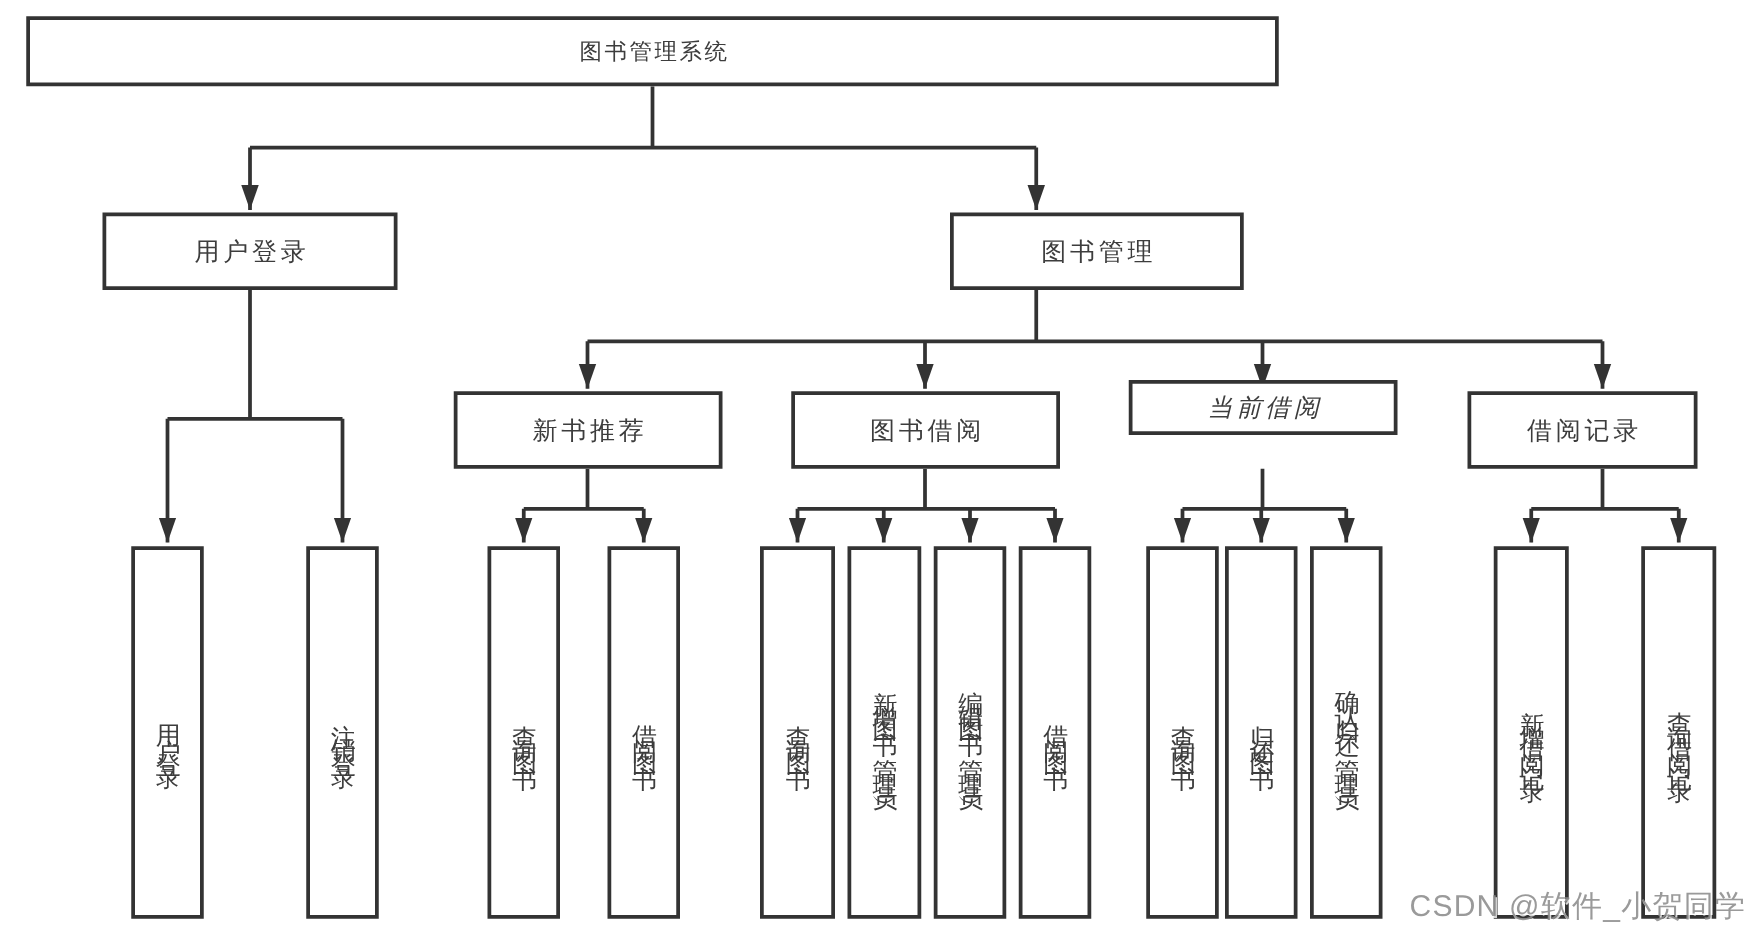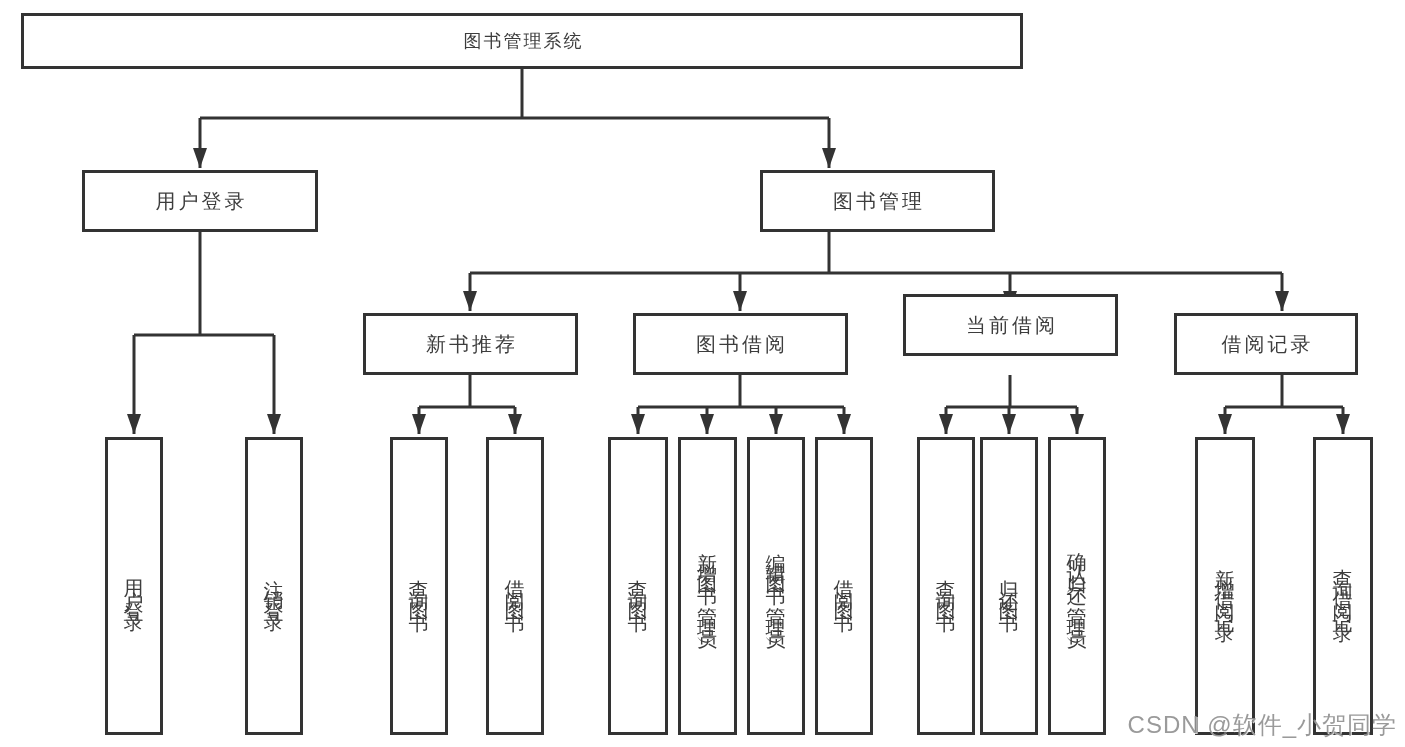--- a/index.html
+++ b/index.html
@@ -99,21 +99,21 @@
     </g>
   </svg>
 
   <div class="box h root" style="left:21px; top:13px; width:1002px; height:56px;">图书管理系统</div>
 
   <div class="box h" style="left:82px; top:170px; width:236px; height:62px;">用户登录</div>
   <div class="box h" style="left:712px; top:170px; width:235px; height:62px;margin-left:48px;">图书管理</div>
 
   <div class="box h" style="left:633px; top:313px; width:215px; height:62px;">图书借阅</div>
   <div class="box h" style="left:363px; top:313px; width:215px; height:62px;">新书推荐</div>
-  <div class="box h" style="left:903px; top:294px; width:215px; height:62px;">当前借阅</div>
+  <div class="box h" style="left:903px; top:304px; width:215px; height:44px;font-style:italic;">当前借阅</div>
   <div class="box h" style="left:1174px; top:313px; width:184px; height:62px;font-family:Liberation Mono, monospace;">借阅记录</div>
 
   <div class="box v" style="left:105px; top:437px; width:58px; height:298px;">
     <span>用户登录</span>
   </div>
   <div class="box v" style="left:245px; top:437px; width:58px; height:298px;">
     <span>注销登录</span>
   </div>
 
   <div class="box v" style="left:390px; top:437px; width:58px; height:298px;">

